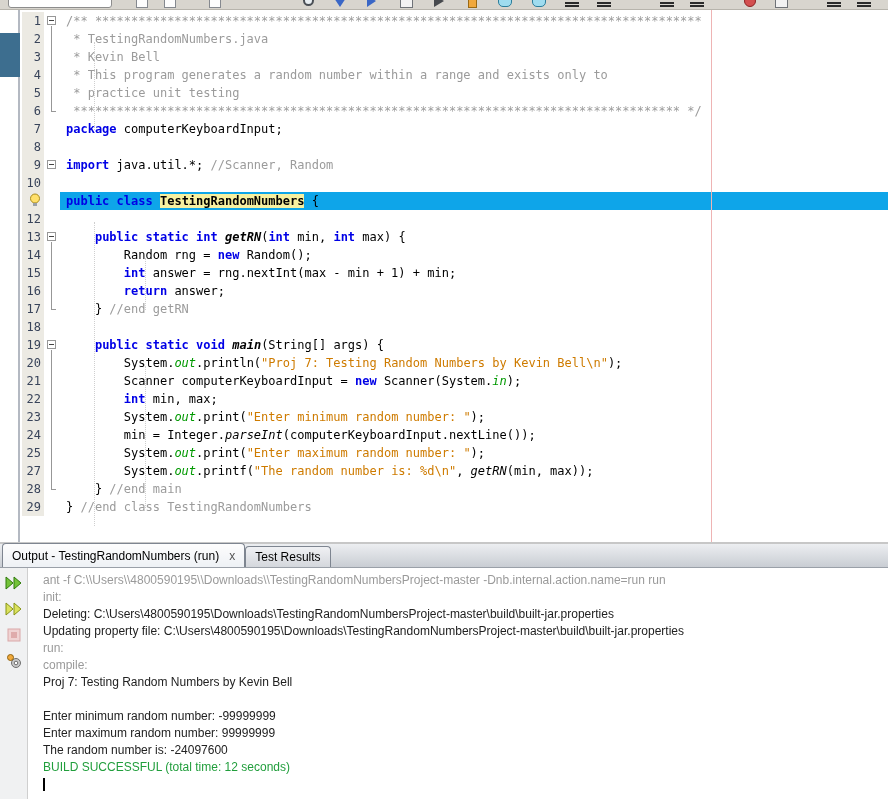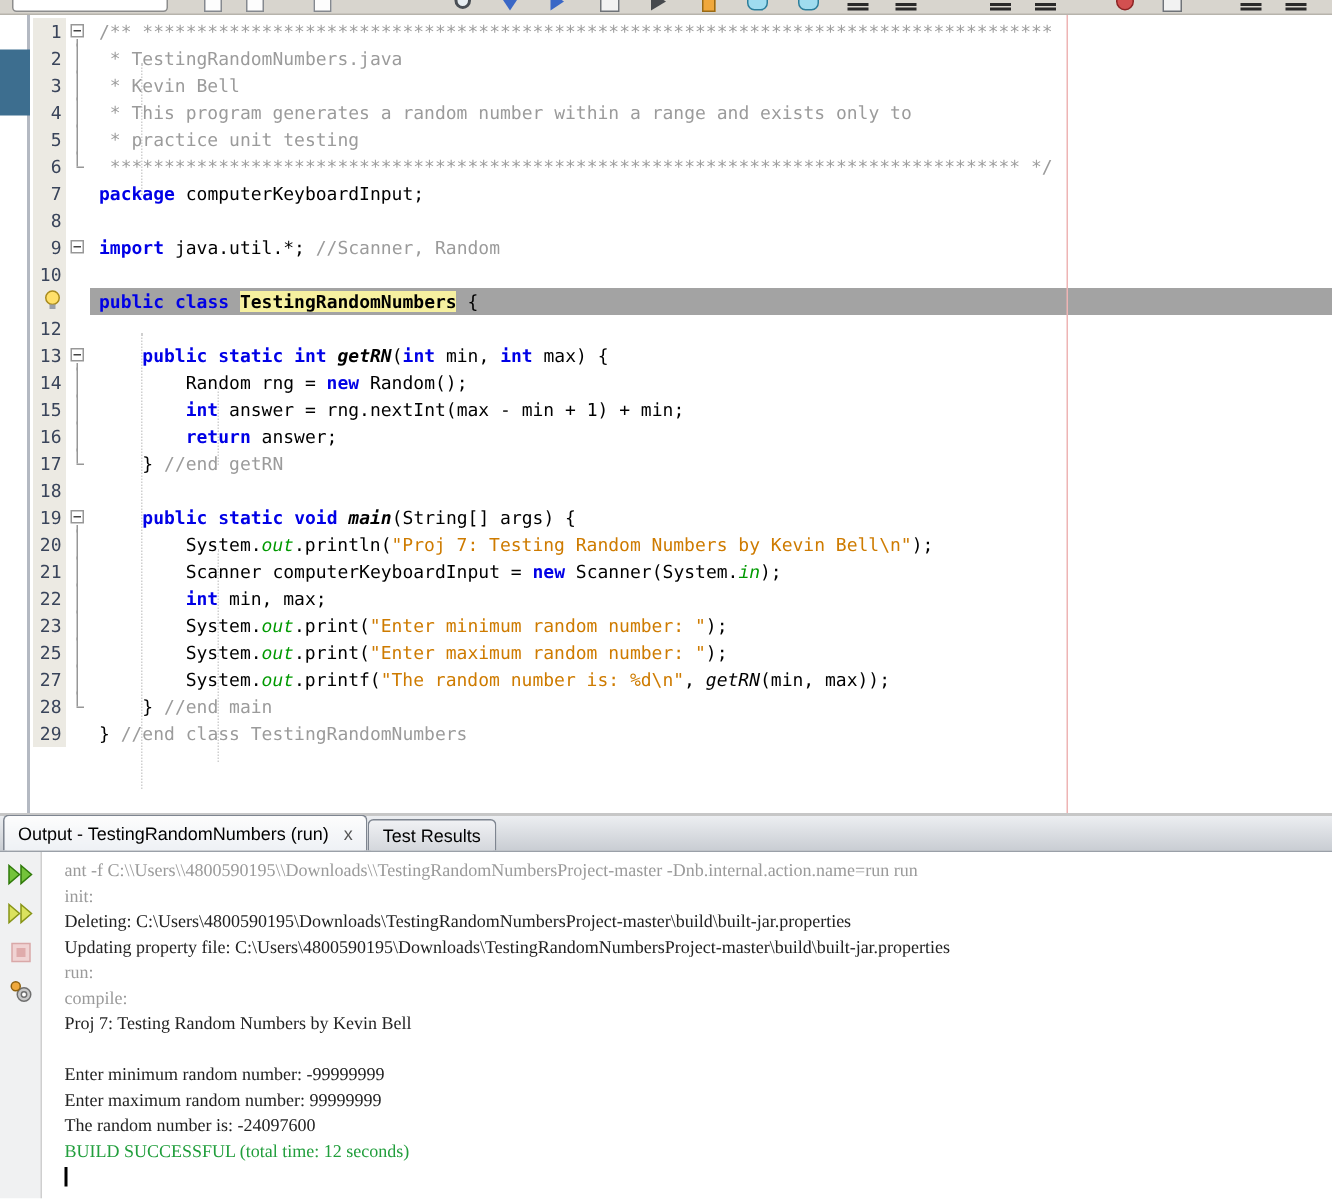--- a/index.html
+++ b/index.html
@@ -31,25 +31,25 @@
   #left-rail { position:absolute; left:0; top:0; bottom:0; width:20px; background:#fff;
                border-right:2px solid #b4b9c2; }
   #min-btn { position:absolute; left:0; top:23px; width:20px; height:44px; background:#3d6e8f; }
   #editor { position:absolute; left:22px; top:0; right:0; bottom:0; padding-top:2px;
             font-family:"DejaVu Sans Mono","Liberation Mono",monospace; font-size:12px; }
   .row { display:flex; height:18px; line-height:18px; white-space:pre; }
   .gut { width:22px; background:#eceae3; color:#39445a; text-align:right; padding-right:3px;
          font-size:12px; flex:none; }
   .fold { width:16px; flex:none; position:relative; }
   .code { flex:1; padding-left:6px; color:#000; }
-  .code.cur { background:#a3a3a3; }
+  .code.cur { background:#0ea5e9; }
   .kw  { color:#0000e6; font-weight:bold; }
   .com { color:#9b9b9b; }
   .str { color:#ce7b00; }
-  .fld { color:#009900; font-style:italic;font-family:Liberation Mono, monospace; }
+  .fld { color:#009900; font-style:italic; }
   .md  { font-weight:bold; font-style:italic; }
   .smc { font-style:italic; }
   .cls { font-weight:bold; background:#f6f0a0; }
   .pl  { color:#000; }
   .fbox { position:absolute; top:4px; left:3px; width:9px; height:9px; background:#fff; border:1px solid #979797; }
   .minus { position:absolute; left:1px; top:3px; width:5px; height:1px; background:#444; }
   .stem { position:absolute; left:7px; width:1px; background:#979797; }
   .sb { top:14px; bottom:-1px; } .sf { top:-1px; bottom:-1px; } .se { top:-1px; height:10px; }
   .foot { position:absolute; left:7px; top:9px; width:5px; height:1px; background:#979797; }
   .guide { position:absolute; width:0; border-left:1px dotted #cfcfcf; pointer-events:none; }
@@ -65,21 +65,21 @@
   .tab.active { background:linear-gradient(#fdfdfd,#eef1f5); }
   .tab.inactive { background:linear-gradient(#f0f1f4,#d4d7dc); height:21px; line-height:20px; }
   .tab-close { margin-left:10px; color:#555; font-size:12px; line-height:10px; }
 
   
   #output { position:relative; height:231px; background:#fff; overflow:hidden; }
   #out-rail { position:absolute; left:0; top:0; bottom:0; width:28px; background:#f0f1f2;
               border-right:1px solid #cfcfcf; }
   .out-btn { width:22px; height:22px; margin:4px 2px 4px 3px; display:flex; align-items:center; justify-content:center; }
   #out-text { position:absolute; left:28px; top:0; right:0; bottom:0; padding:4px 0 0 15px;
-              font-family:Liberation Serif, serif; font-size:12px; }
+              font-family:Liberation Sans, sans-serif; font-size:12px; }
   .oline { height:17px; line-height:17px; white-space:pre; color:#222; }
   .oline.gray { color:#9a9a9a; }
   .oline.green { color:#219e3c; }
   #caret { width:2px; height:13px; background:#000; margin-top:2px; }
 </style>
 </head>
 <body>
 
 <div id="toolbar">
     <div class="ticon sh-combo" style="left: 8px;"></div>
@@ -128,20 +128,21 @@
       <div class="row"><div class="gut">14</div><div class="fold"><span class="stem sf"></span></div><div class="code"><span class="pl">        Random rng = </span><span class="kw">new</span><span class="pl"> Random();</span></div></div>
       <div class="row"><div class="gut">15</div><div class="fold"><span class="stem sf"></span></div><div class="code"><span class="pl">        </span><span class="kw">int</span><span class="pl"> answer = rng.nextInt(max - min + 1) + min;</span></div></div>
       <div class="row"><div class="gut">16</div><div class="fold"><span class="stem sf"></span></div><div class="code"><span class="pl">        </span><span class="kw">return</span><span class="pl"> answer;</span></div></div>
       <div class="row"><div class="gut">17</div><div class="fold"><span class="stem se"></span><span class="foot"></span></div><div class="code"><span class="pl">    } </span><span class="com">//end getRN</span></div></div>
       <div class="row"><div class="gut">18</div><div class="fold"></div><div class="code"></div></div>
       <div class="row"><div class="gut">19</div><div class="fold"><span class="fbox"><span class="minus"></span></span><span class="stem sb"></span></div><div class="code"><span class="pl">    </span><span class="kw">public</span><span class="pl"> </span><span class="kw">static</span><span class="pl"> </span><span class="kw">void</span><span class="pl"> </span><span class="md">main</span><span class="pl">(String[] args) {</span></div></div>
       <div class="row"><div class="gut">20</div><div class="fold"><span class="stem sf"></span></div><div class="code"><span class="pl">        System.</span><span class="fld">out</span><span class="pl">.println(</span><span class="str">"Proj 7: Testing Random Numbers by Kevin Bell\n"</span><span class="pl">);</span></div></div>
       <div class="row"><div class="gut">21</div><div class="fold"><span class="stem sf"></span></div><div class="code"><span class="pl">        Scanner computerKeyboardInput = </span><span class="kw">new</span><span class="pl"> Scanner(System.</span><span class="fld">in</span><span class="pl">);</span></div></div>
       <div class="row"><div class="gut">22</div><div class="fold"><span class="stem sf"></span></div><div class="code"><span class="pl">        </span><span class="kw">int</span><span class="pl"> min, max;</span></div></div>
       <div class="row"><div class="gut">23</div><div class="fold"><span class="stem sf"></span></div><div class="code"><span class="pl">        System.</span><span class="fld">out</span><span class="pl">.print(</span><span class="str">"Enter minimum random number: "</span><span class="pl">);</span></div></div>
+      <div class="row"><div class="gut">24</div><div class="fold"><span class="stem sf"></span></div><div class="code"><span class="pl">        min = Integer.</span><span class="smc">parseInt</span><span class="pl">(computerKeyboardInput.nextLine());</span></div></div>
       <div class="row"><div class="gut">25</div><div class="fold"><span class="stem sf"></span></div><div class="code"><span class="pl">        System.</span><span class="fld">out</span><span class="pl">.print(</span><span class="str">"Enter maximum random number: "</span><span class="pl">);</span></div></div>
       <div class="row"><div class="gut">27</div><div class="fold"><span class="stem sf"></span></div><div class="code"><span class="pl">        System.</span><span class="fld">out</span><span class="pl">.printf(</span><span class="str">"The random number is: %d\n"</span><span class="pl">, </span><span class="smc">getRN</span><span class="pl">(min, max));</span></div></div>
       <div class="row"><div class="gut">28</div><div class="fold"><span class="stem se"></span><span class="foot"></span></div><div class="code"><span class="pl">    } </span><span class="com">//end main</span></div></div>
       <div class="row"><div class="gut">29</div><div class="fold"></div><div class="code"><span class="pl">} </span><span class="com">//end class TestingRandomNumbers</span></div></div>
     </div>
 
   <div class="guide" style="left:94px;  top:32px;  height:88px;"></div>
   <div class="guide" style="left:94px;  top:212px; height:304px;"></div>
   <div class="guide" style="left:145px; top:248px; height:52px;"></div>
   <div class="guide" style="left:145px; top:356px; height:142px;"></div>

